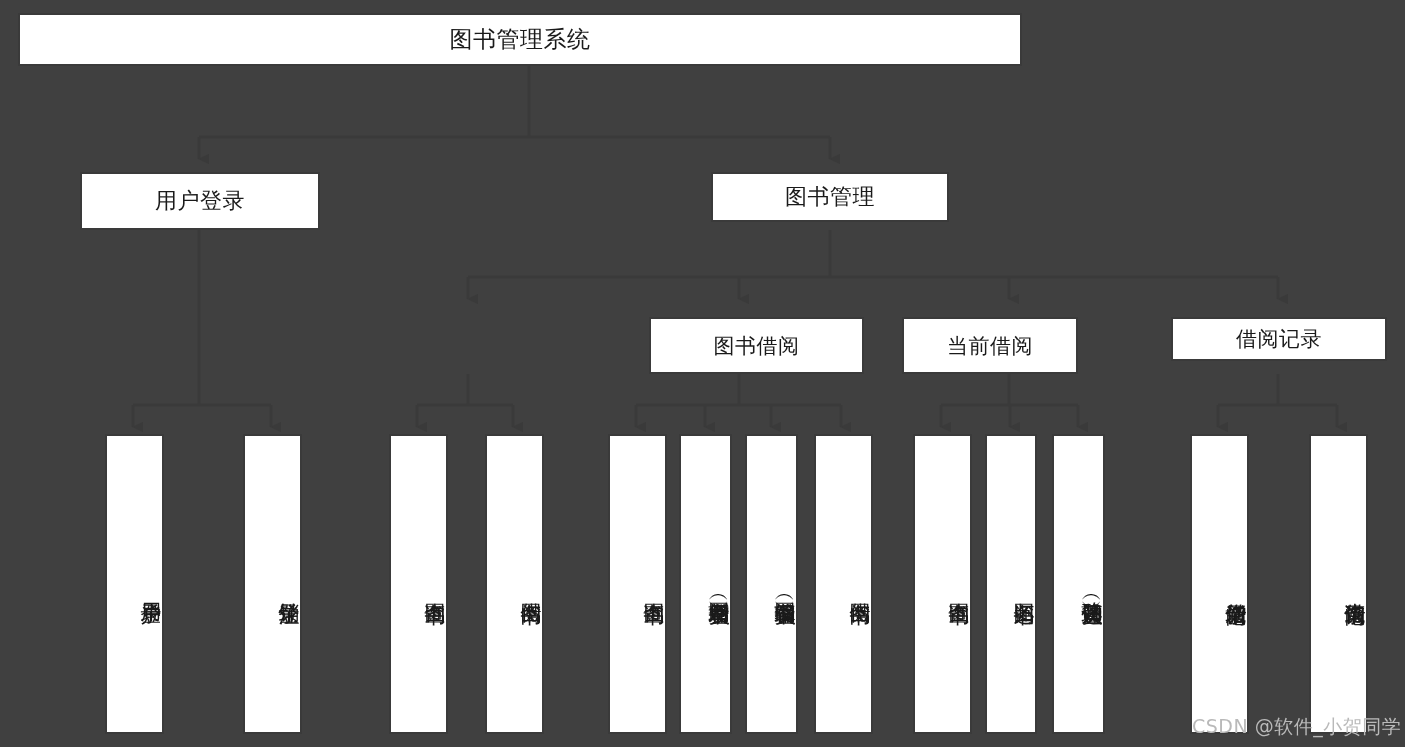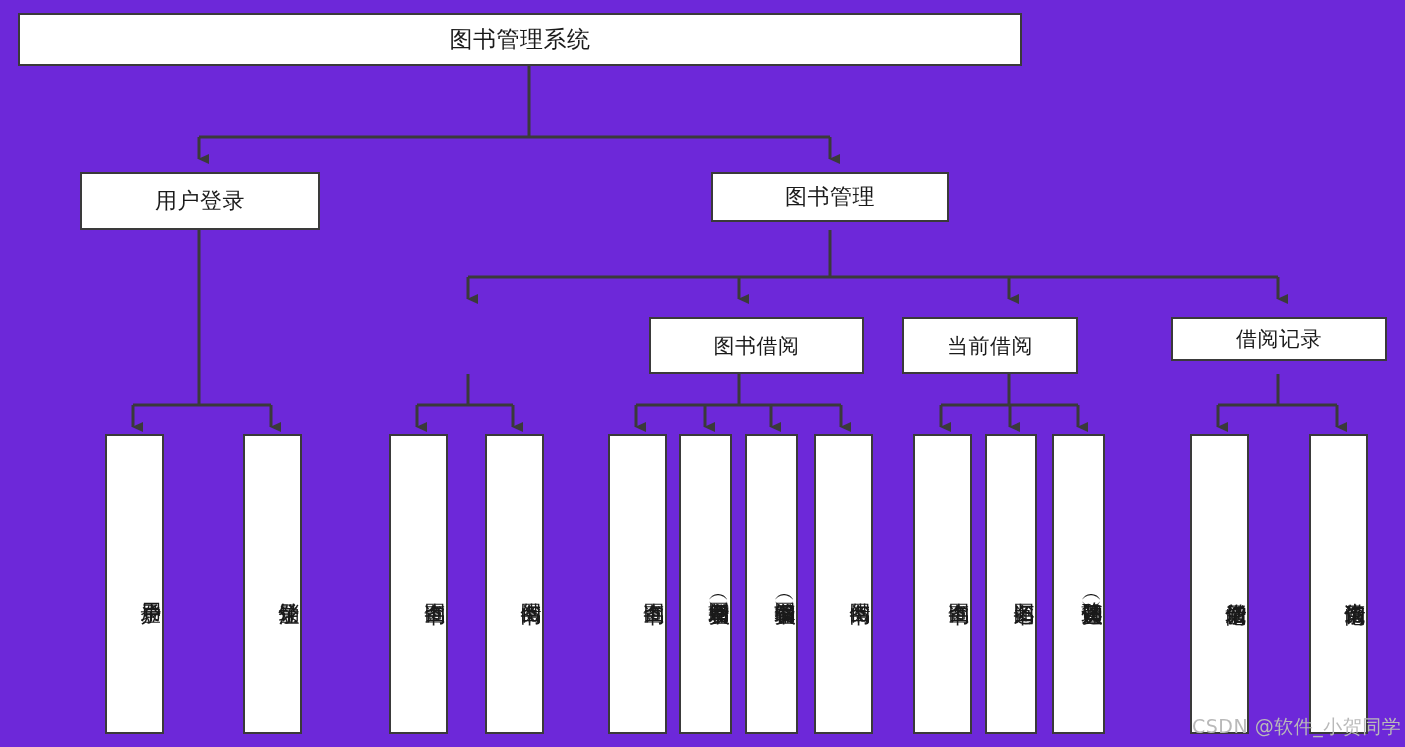--- a/index.html
+++ b/index.html
@@ -8,21 +8,21 @@
     padding: 0;
     background: #ffffff;
   }
   body {
     font-family: "DejaVu Sans", "Liberation Sans", sans-serif;
   }
   #diagram-root {
     position: relative;
     width: 1405px;
     height: 747px;
-    background: #6d28d9;
+    background: #404040;
     overflow: hidden;
   }
   #diagram-svg {
     position: absolute;
     left: 0;
     top: 0;
     width: 1405px;
     height: 747px;
   }
   .node {

